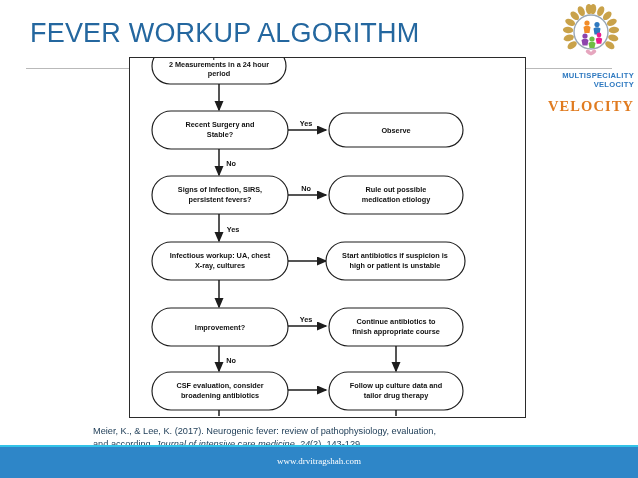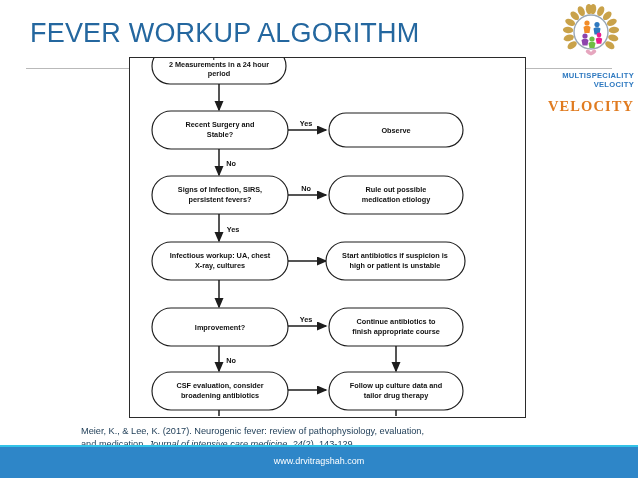--- a/index.html
+++ b/index.html
@@ -114,21 +114,21 @@
   }
   .fc-line {
     stroke: #1d1d1d;
     stroke-width: 1.5;
     fill: none;
   }
 
   
   #citation {
     position: absolute;
-    left: 81px;
+    left: 93px;
     top: 425px;
     width: 440px;
     font-size: 9.2px;
     line-height: 13px;
     color: #1b3a54;
     font-family: "Liberation Sans", sans-serif;
   }
   #citation .italic { font-style: italic; }
 
   
@@ -149,21 +149,21 @@
     background: #33c3e8;
   }
   #footer-url {
     position: absolute;
     left: 0;
     top: 456px;
     width: 638px;
     text-align: center;
     font-size: 9px;
     color: #ffffff;
-    font-family: Liberation Sans, sans-serif;
+    font-family: Liberation Serif, serif;
   }
 </style>
 </head>
 <body>
 
 <div id="slide">
 
   <div id="page-title">FEVER WORKUP ALGORITHM</div>
   <div id="title-rule"></div>
 
@@ -360,20 +360,20 @@
       <text class="fc-edge-label" x="101" y="108">No</text>
       <text class="fc-edge-label" x="176" y="133">No</text>
       <text class="fc-edge-label" x="103" y="174">Yes</text>
       <text class="fc-edge-label" x="176" y="264">Yes</text>
       <text class="fc-edge-label" x="101" y="305">No</text>
     </svg>
   </div>
 
   <div id="citation">
     <span>Meier, K., &amp; Lee, K. (2017). Neurogenic fever: review of pathophysiology, evaluation,</span><br>
-    <span>and medication. </span><span class="italic">Journal of intensive care medicine, 24</span><span>(2), 143-129.</span>
+    <span>and according. </span><span class="italic">Journal of intensive care medicine, 24</span><span>(2), 143-129.</span>
   </div>
 
   <div id="footer-bar"></div>
   <div id="footer-accent"></div>
   <div id="footer-url">www.drvitragshah.com</div>
 
 </div>
 
 </body></html>

